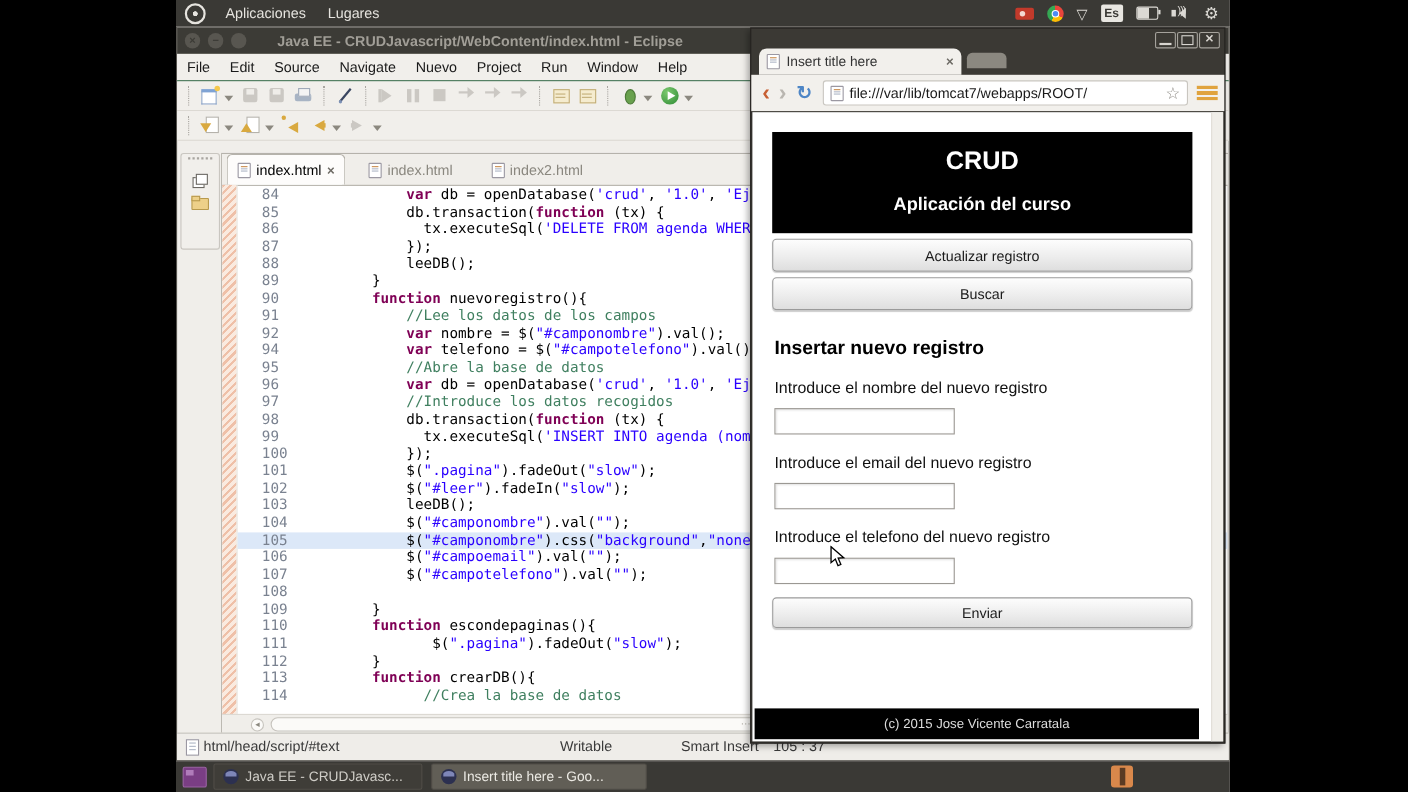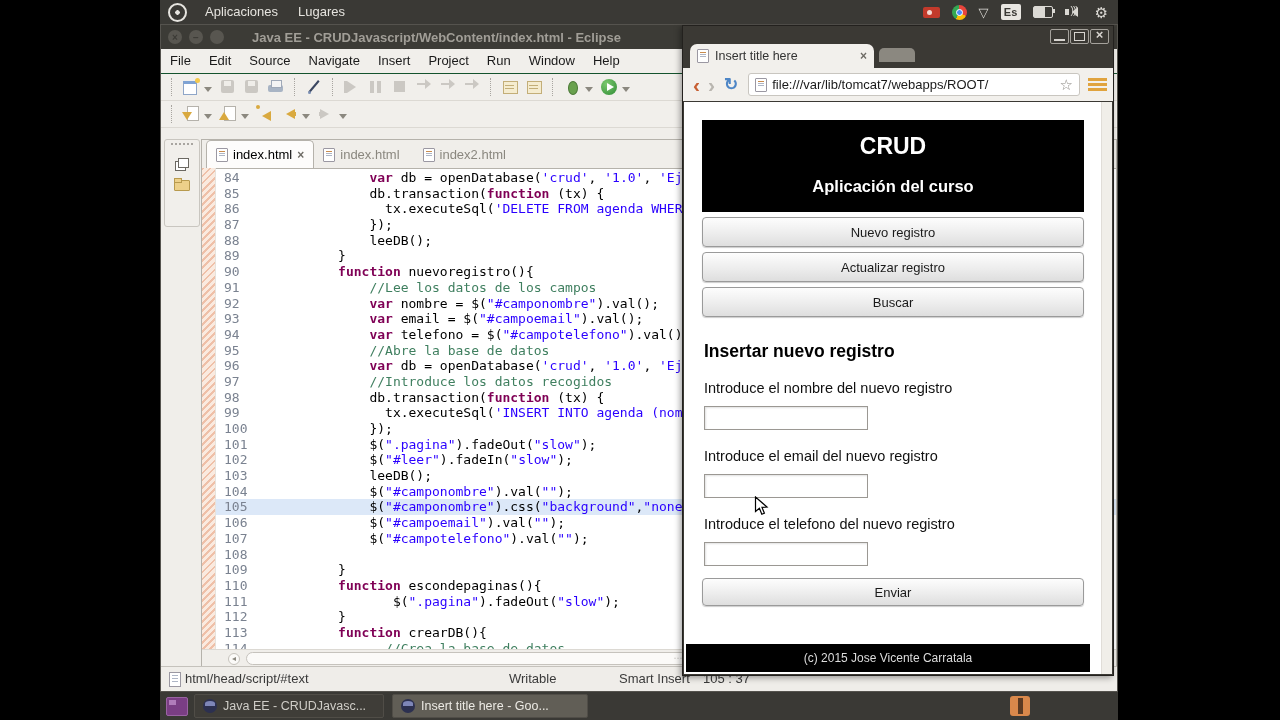--- a/index.html
+++ b/index.html
@@ -75,33 +75,33 @@
   .ministrip{position:absolute;left:3px;top:114px;width:34px;height:86px;background:#F1EFEB;
     border:1px solid #C9C6C0;border-radius:3px;z-index:2;}
   .mhandle{height:6px;margin:3px 6px;border-top:2px dotted #A8A5A0;}
   .mi{width:16px;height:14px;margin:6px auto;position:relative;}
   .mi-restore::before{content:"";position:absolute;left:1px;top:4px;width:9px;height:8px;border:1px solid #6B6862;background:#fff;}
   .mi-restore::after{content:"";position:absolute;left:4px;top:1px;width:9px;height:8px;border:1px solid #6B6862;background:#fff;}
   .mi-folder::before{content:"";position:absolute;left:0;top:3px;width:14px;height:9px;background:#EDD089;border:1px solid #B89A4E;border-radius:1px;}
   .mi-folder::after{content:"";position:absolute;left:0;top:1px;width:6px;height:3px;background:#EDD089;border:1px solid #B89A4E;}
 
   .editor{position:absolute;left:40px;top:114px;right:0;bottom:24px;background:#fff;border:1px solid #B5B2AB;box-sizing:border-box;}
-  .tabstrip{height:28px;background:#F0EEEA;display:flex;align-items:flex-end;border-bottom:1px solid #B5B2AB;}
+  .tabstrip{height:28px;background:#F0EEEA;display:flex;align-items:flex-end;border-bottom:1px solid #B5B2AB;gap:12px;}
   .etab{height:27px;display:flex;align-items:center;padding:0 9px;font-size:13px;color:#8A877F;gap:5px;}
   .etab.active{background:#FDFCFB;border:1px solid #B5B2AB;border-bottom:none;border-radius:5px 5px 0 0;color:#000;margin-left:4px;}
   .ficon{width:10px;height:12px;background:#fff;border:1px solid #9B98A2;border-radius:1px;position:relative;flex:none;}
   .ficon::after{content:"";position:absolute;top:2px;left:2px;right:2px;height:1px;background:#C98C4E;box-shadow:0 2px 0 #AEB6C6,0 4px 0 #AEB6C6;}
   .etclose{color:#6E6B65;font-size:12px;font-weight:bold;}
   .codewrap{position:absolute;top:28px;left:0;right:0;bottom:16px;overflow:hidden;display:flex;}
   .ruler{width:13px;flex:none;border-right:1px solid #E6E3DD;
     background:repeating-linear-gradient(135deg,#EFC0A8 0 2px,#FAEADF 2px 5px);}
   .codelines{flex:1;font-family:"DejaVu Sans Mono",monospace;font-size:13px;padding-top:2px;}
   .crow{display:flex;height:15.7px;line-height:15.7px;white-space:pre;}
   .crow.hl{background:#DCE8F8;}
-  .lnum{width:36px;flex:none;color:#7A8290;padding-left:8px;box-sizing:border-box;}
+  .lnum{width:36px;flex:none;color:#7A8290;padding-left:22px;box-sizing:border-box;}
   .ltext{flex:1;color:#000;}
   .kw{color:#7F0055;font-weight:bold;}
   .str{color:#2A00FF;}
   .cmt{color:#3F7F5F;}
   .hscroll{position:absolute;left:0;right:0;bottom:0;height:16px;background:#F0EEEA;border-top:1px solid #DCD9D3;}
   .htrack{position:absolute;left:44px;right:6px;top:2px;height:11px;background:#FBFAF8;border:1px solid #C6C3BD;border-radius:7px;color:#B5B2AB;
     font-size:9px;text-align:center;line-height:10px;}
   .harrow{position:absolute;left:26px;top:3px;width:10px;height:10px;border-radius:50%;border:1px solid #C6C3BD;color:#8B887F;font-size:8px;line-height:9px;text-align:center;background:#FBFAF8;}
 
   .estatus{position:absolute;left:0;right:0;bottom:0;height:24px;background:#EFEDE9;border-top:1px solid #C5C2BC;
@@ -193,21 +193,21 @@
       <span class="ecirc">−</span>
       <span class="ecirc"></span>
       <span class="t">Java EE - CRUDJavascript/WebContent/index.html - Eclipse</span>
     </div>
     <div class="emenu">
 
     <span class="emitem">File</span>
           <span class="emitem">Edit</span>
           <span class="emitem">Source</span>
           <span class="emitem">Navigate</span>
-          <span class="emitem">Insert</span>
+          <span class="emitem">Nuevo</span>
           <span class="emitem">Project</span>
           <span class="emitem">Run</span>
           <span class="emitem">Window</span>
           <span class="emitem">Help</span>
         </div>
     <div class="etb">
       <span class="tsep"></span>
       <span class="ic i-new"></span>
           <span class="dd"></span>
       <span class="ic i-save"></span>
@@ -304,23 +304,20 @@
             </div>
 
             <div class="crow">
               <span class="lnum">91</span><span class="ltext">               <span class="cmt">//Lee los datos de los campos</span></span>
             </div>
 
             <div class="crow">
               <span class="lnum">92</span><span class="ltext">               <span class="kw">var</span> nombre = $(<span class="str">"#camponombre"</span>).val();</span>
             </div>
 
-            <div class="crow">
-              <span class="lnum">93</span><span class="ltext">               <span class="kw">var</span> email = $(<span class="str">"#campoemail"</span>).val();</span>
-            </div>
 
             <div class="crow">
               <span class="lnum">94</span><span class="ltext">               <span class="kw">var</span> telefono = $(<span class="str">"#campotelefono"</span>).val();</span>
             </div>
 
             <div class="crow">
               <span class="lnum">95</span><span class="ltext">               <span class="cmt">//Abre la base de datos</span></span>
             </div>
 
             <div class="crow">
@@ -441,21 +438,20 @@
       <span class="bham"></span>
     </div>
     <div class="bcontent">
       <div class="bpage">
         <div class="phead">
           <h1>CRUD</h1>
           <h2>Aplicación del curso</h2>
         </div>
         <div>
 
-              <div class="pbtn">Nuevo registro</div>
               <div class="pbtn">Actualizar registro</div>
               <div class="pbtn">Buscar</div>
             </div>
         <div class="psection">Insertar nuevo registro</div>
         <div>
 
             <div class="pfield">
               <label>Introduce el nombre del nuevo registro</label>
               <input type="text" style="">
             </div>

